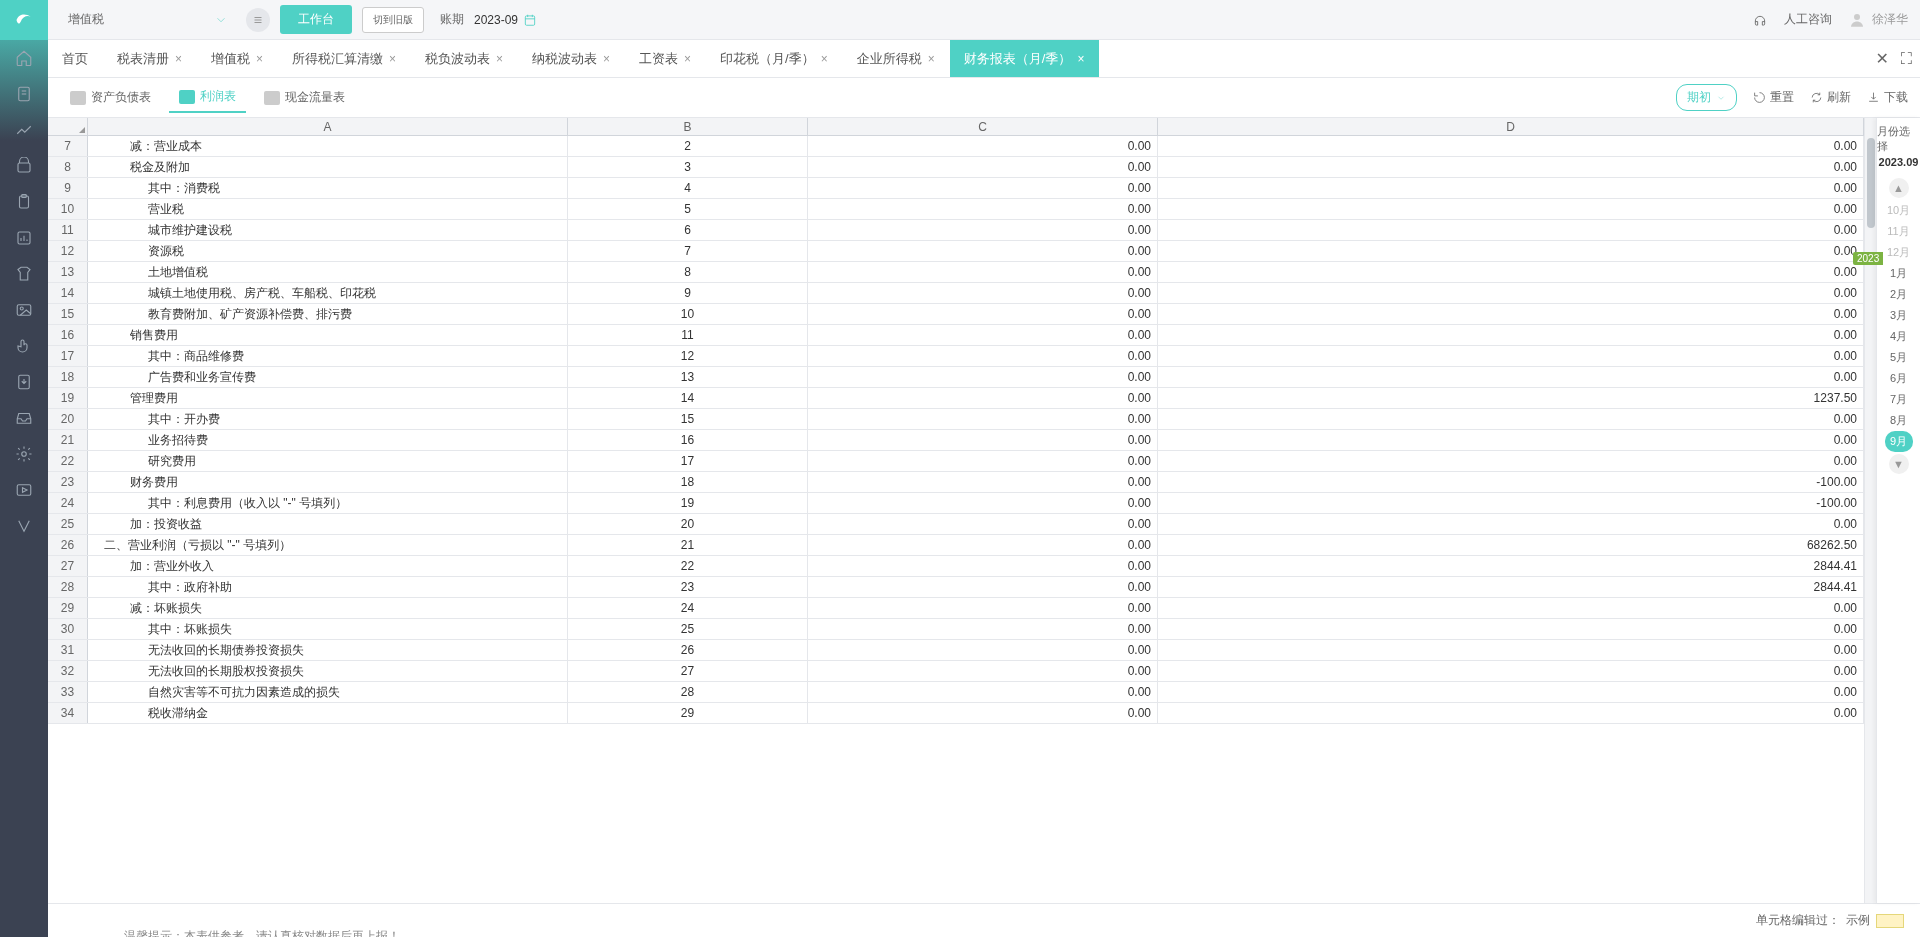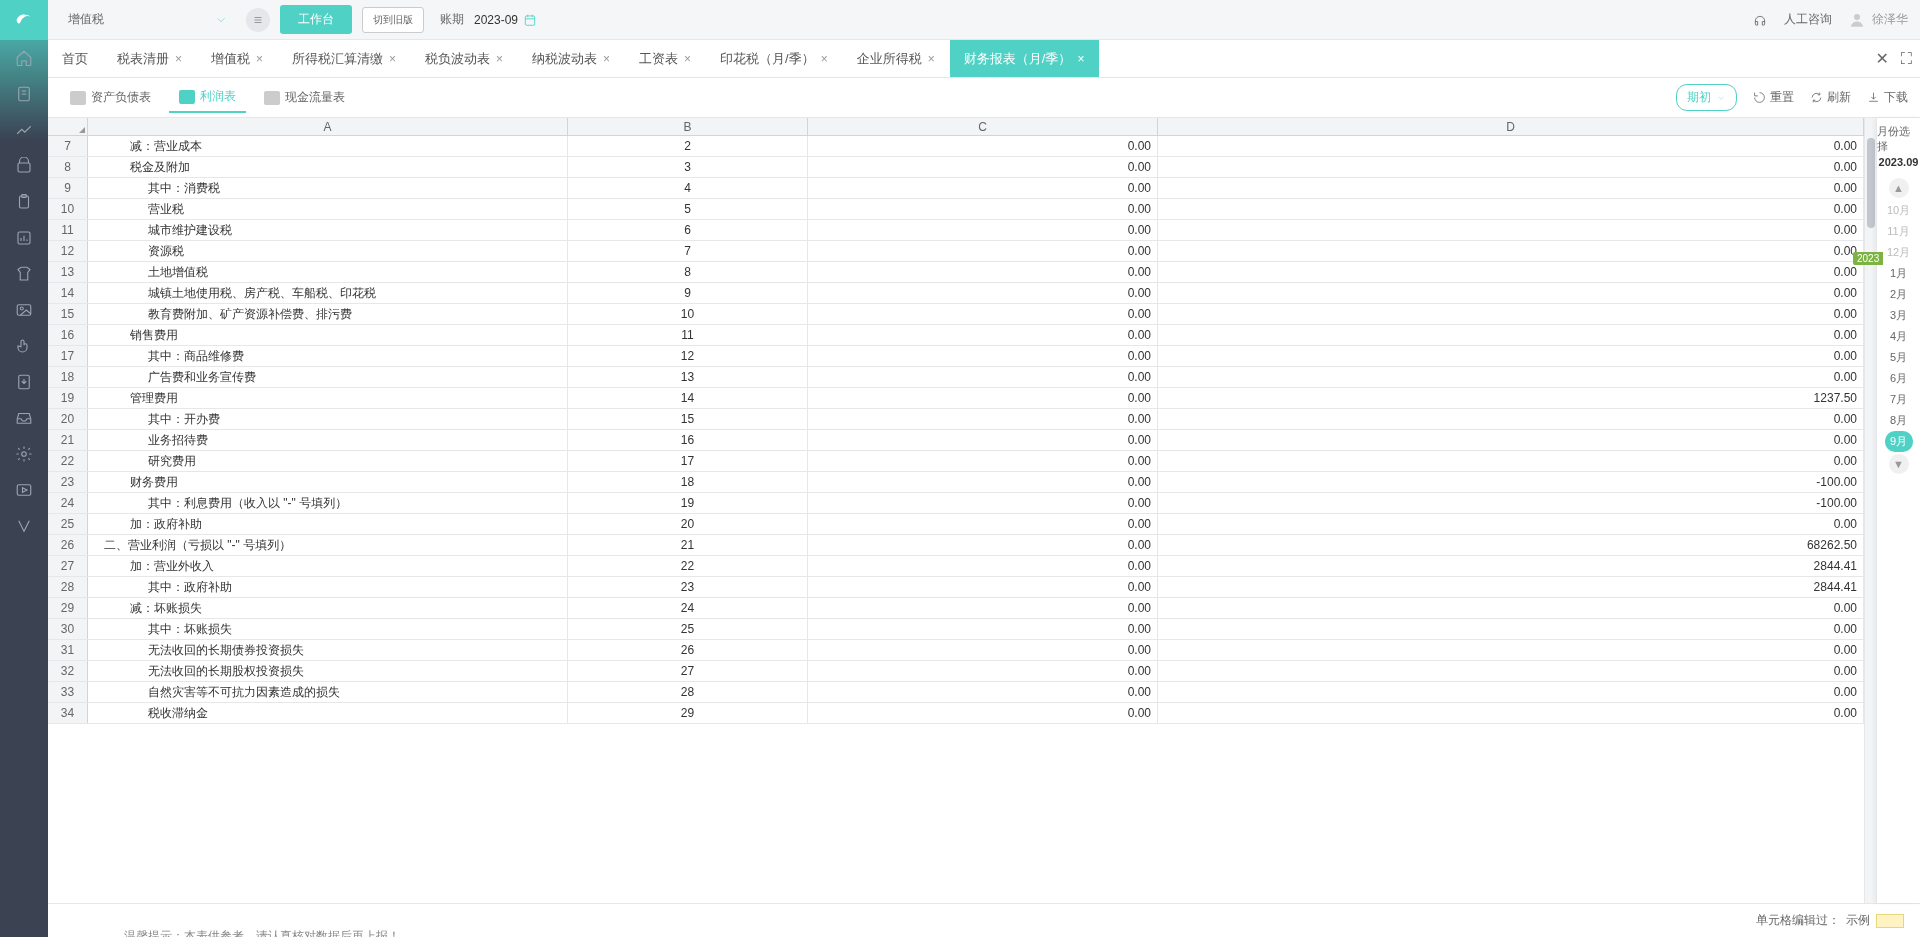--- a/index.html
+++ b/index.html
@@ -439,21 +439,21 @@
             </div>
             <div class="row">
               <div class="row-h">24</div>
               <div class="cell col-A indent-3">其中：利息费用（收入以 "-" 号填列）</div>
               <div class="cell col-B">19</div>
               <div class="cell col-C">0.00</div>
               <div class="cell col-D">-100.00</div>
             </div>
             <div class="row">
               <div class="row-h">25</div>
-              <div class="cell col-A indent-2">加：政府补助</div>
+              <div class="cell col-A indent-2">加：投资收益</div>
               <div class="cell col-B">20</div>
               <div class="cell col-C">0.00</div>
               <div class="cell col-D">0.00</div>
             </div>
             <div class="row">
               <div class="row-h">26</div>
               <div class="cell col-A indent-1">二、营业利润（亏损以 "-" 号填列）</div>
               <div class="cell col-B">21</div>
               <div class="cell col-C">0.00</div>
               <div class="cell col-D">68262.50</div>

